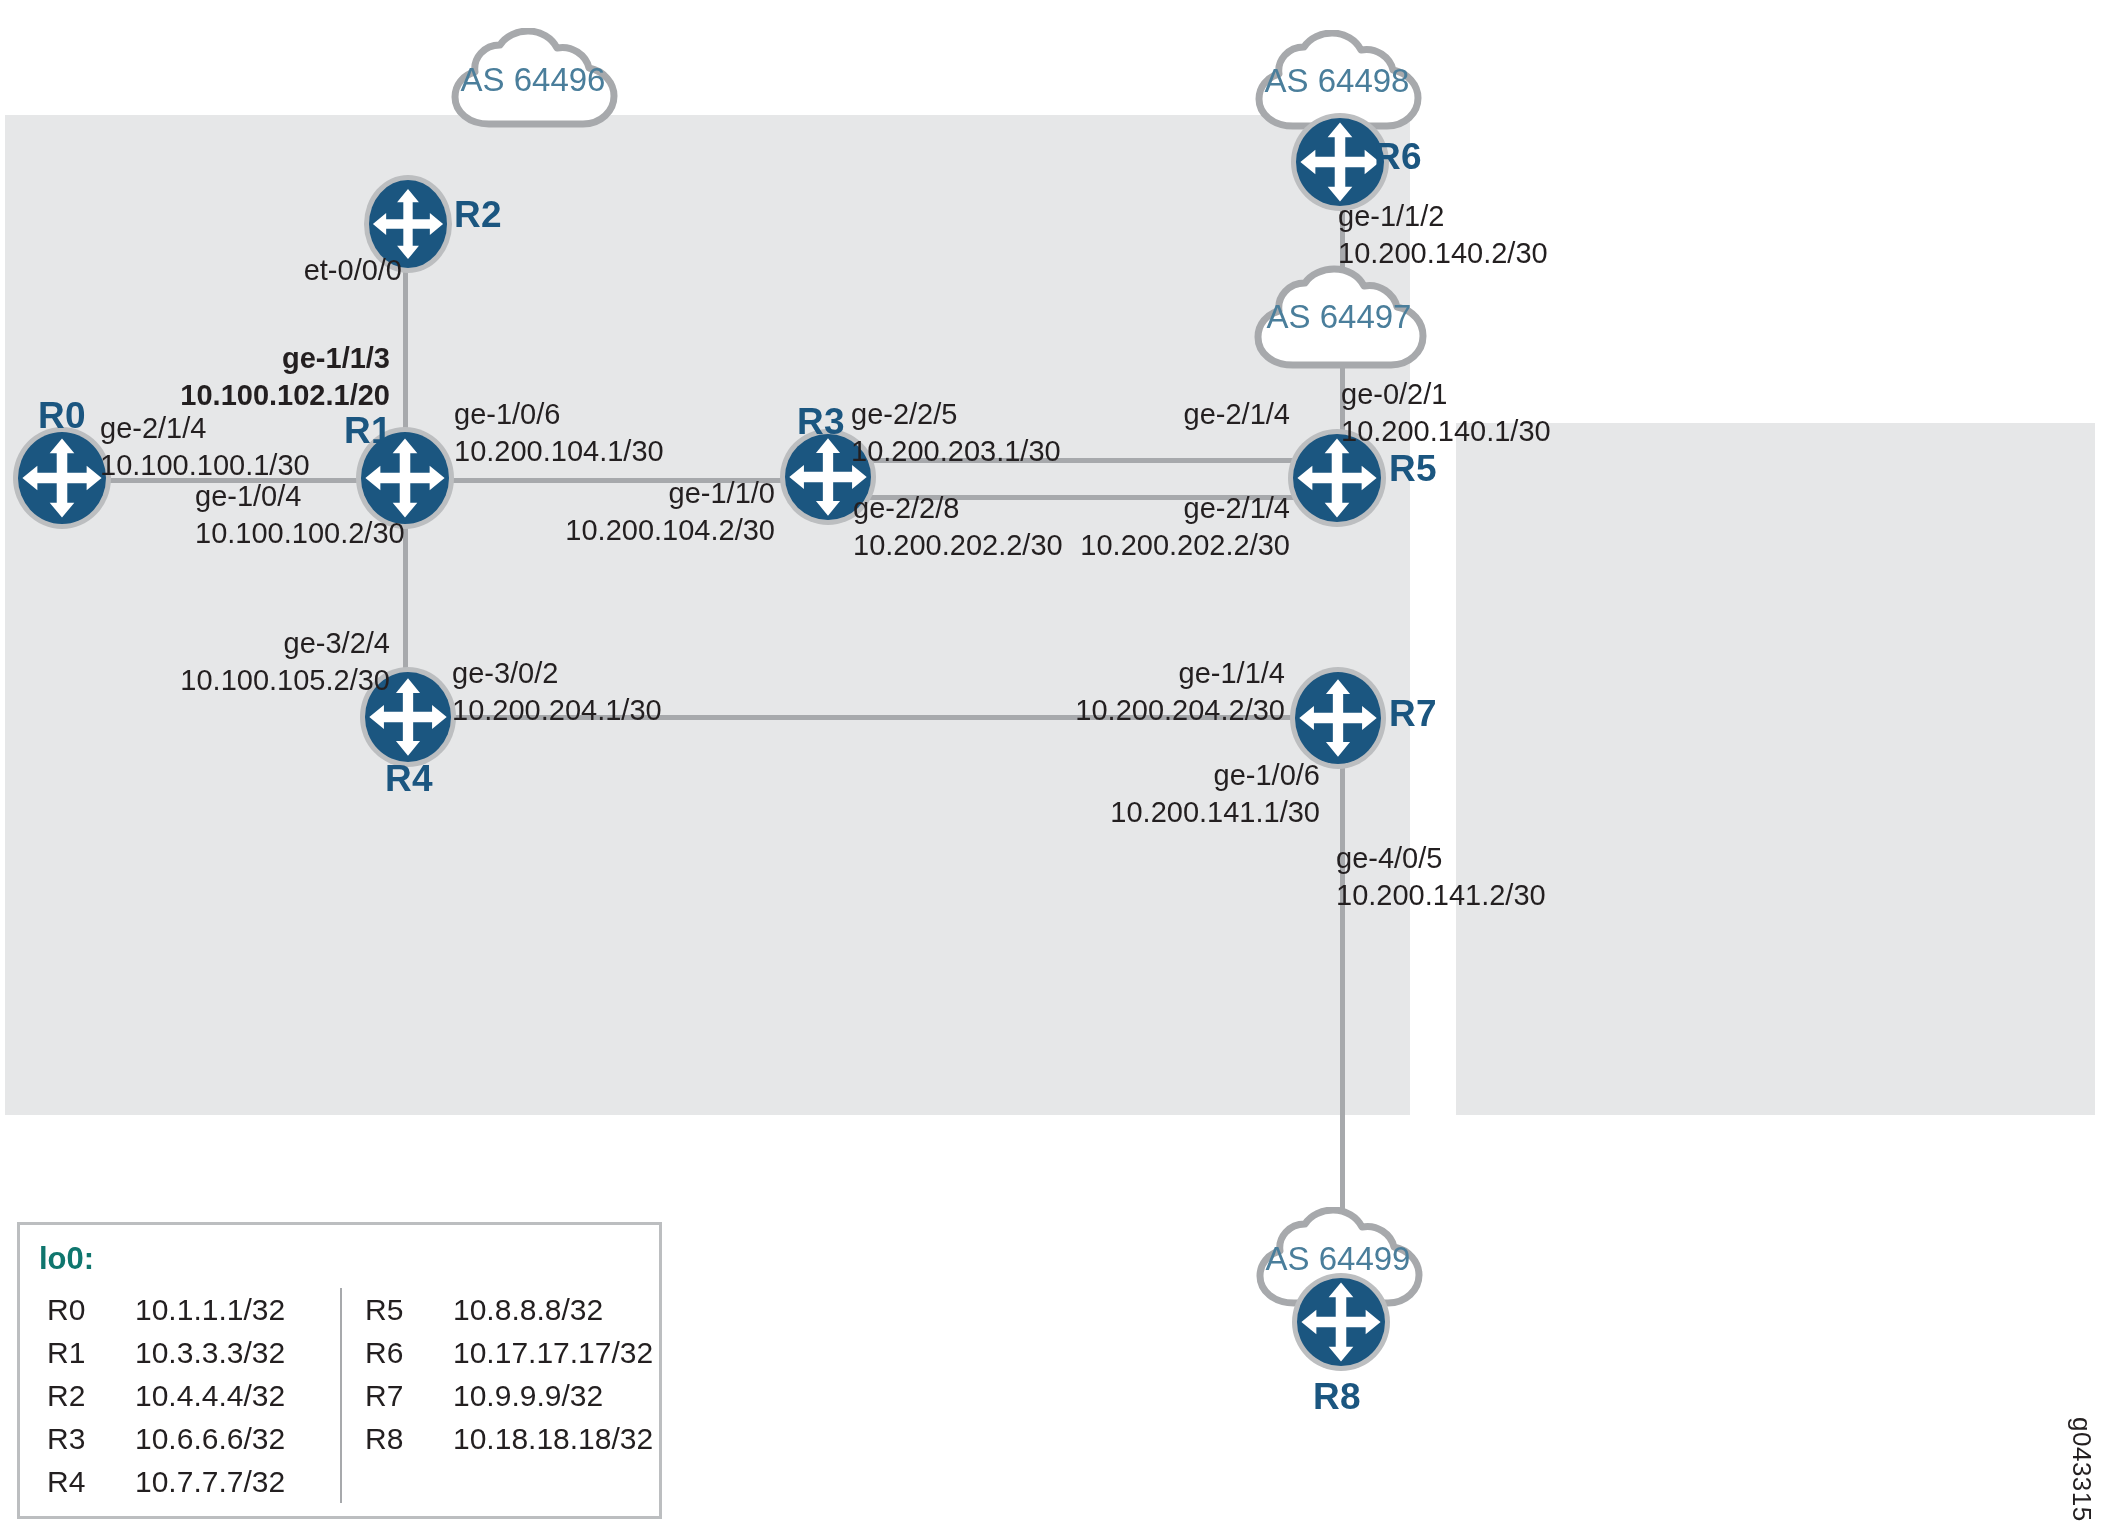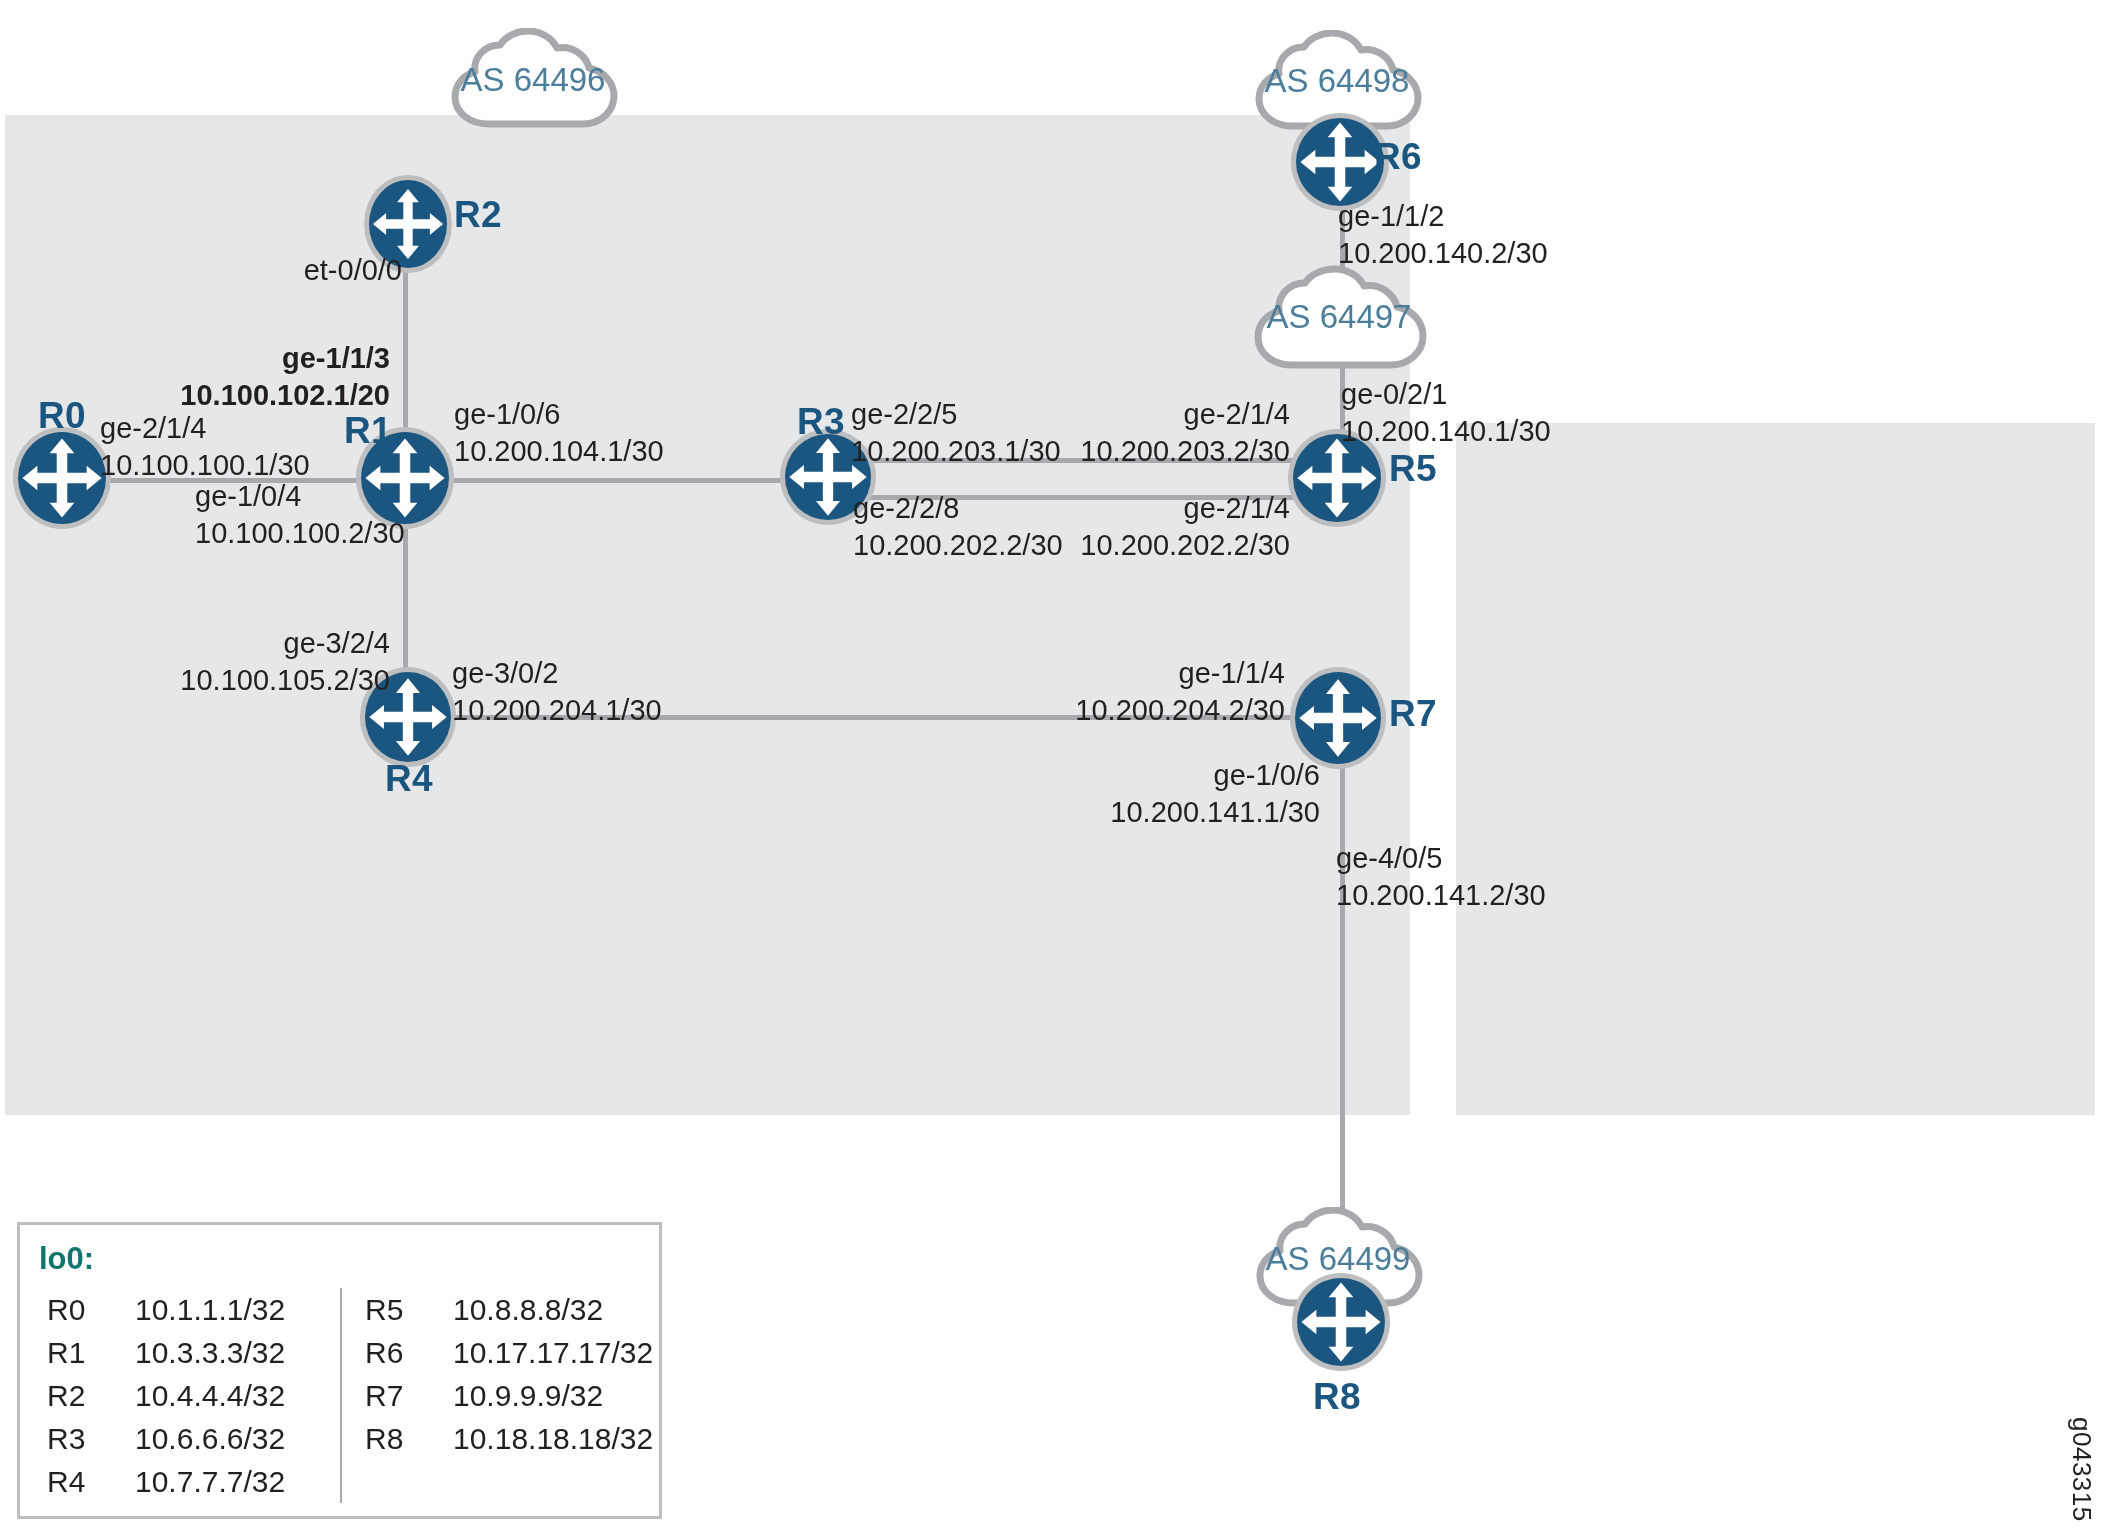--- a/index.html
+++ b/index.html
@@ -313,20 +313,24 @@
   <div class="iface l" style="left:195px;top:478px;">
     <div>ge-1/0/4</div>
     <div>10.100.100.2/30</div>
   </div>
 
   <div class="iface l" style="left:454px;top:396px;">
     <div>ge-1/0/6</div>
     <div>10.200.104.1/30</div>
   </div>
 
+  <div class="iface r" style="left:380px;top:475px;width:395px;">
+    <div>ge-1/1/0</div>
+    <div>10.200.104.2/30</div>
+  </div>
 
 
   <div class="iface r" style="left:0px;top:625px;width:390px;">
     <div>ge-3/2/4</div>
     <div>10.100.105.2/30</div>
   </div>
 
   <div class="iface l" style="left:452px;top:655px;">
     <div>ge-3/0/2</div>
     <div>10.200.204.1/30</div>
@@ -337,21 +341,20 @@
     <div>10.200.204.2/30</div>
   </div>
 
   <div class="iface l" style="left:851px;top:396px;">
     <div>ge-2/2/5</div>
     <div>10.200.203.1/30</div>
   </div>
 
   <div class="iface r" style="left:900px;top:396px;width:390px;">
     <div>ge-2/1/4</div>
-    <div>10.200.203.2/30</div>
   </div>
 
   <div class="iface l" style="left:853px;top:490px;">
     <div>ge-2/2/8</div>
     <div>10.200.202.2/30</div>
   </div>
 
   <div class="iface r" style="left:900px;top:490px;width:390px;">
     <div>ge-2/1/4</div>
     <div>10.200.202.2/30</div>

